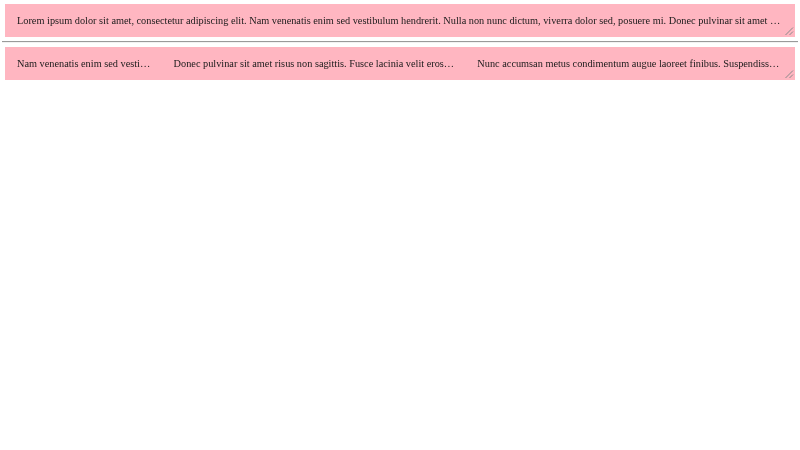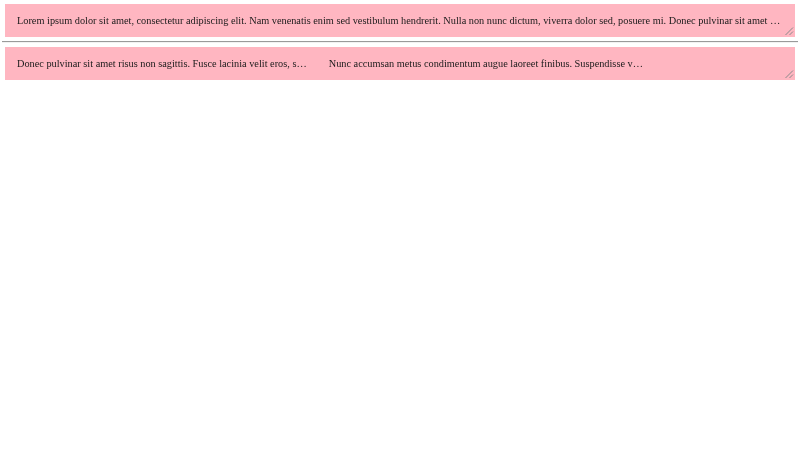--- a/index.html
+++ b/index.html
@@ -73,19 +73,20 @@
   <span class="field-text">Lorem ipsum dolor sit amet, consectetur adipiscing elit. Nam venenatis enim sed vestibulum hendrerit. Nulla non nunc dictum, viverra dolor sed, posuere mi. Donec pulvinar sit amet risus n…</span>
   <svg class="grip" viewBox="0 0 11 11" xmlns="http://www.w3.org/2000/svg">
     <line x1="2.5" y1="10" x2="10" y2="2.5" stroke="#8a8a8a" stroke-width="1"></line>
     <line x1="6.5" y1="10" x2="10" y2="6.5" stroke="#8a8a8a" stroke-width="1"></line>
   </svg>
 </div>
 
 <hr class="divider">
 
 <div class="field segmented">
+  <span class="segment">Nam venenatis enim sed vestib…</span>
   <span class="segment">Donec pulvinar sit amet risus non sagittis. Fusce lacinia velit eros, s…</span>
   <span class="segment">Nunc accumsan metus condimentum augue laoreet finibus. Suspendisse v…</span>
   <svg class="grip" viewBox="0 0 11 11" xmlns="http://www.w3.org/2000/svg">
     <line x1="2.5" y1="10" x2="10" y2="2.5" stroke="#8a8a8a" stroke-width="1"></line>
     <line x1="6.5" y1="10" x2="10" y2="6.5" stroke="#8a8a8a" stroke-width="1"></line>
   </svg>
 </div>
 
 </body></html>

